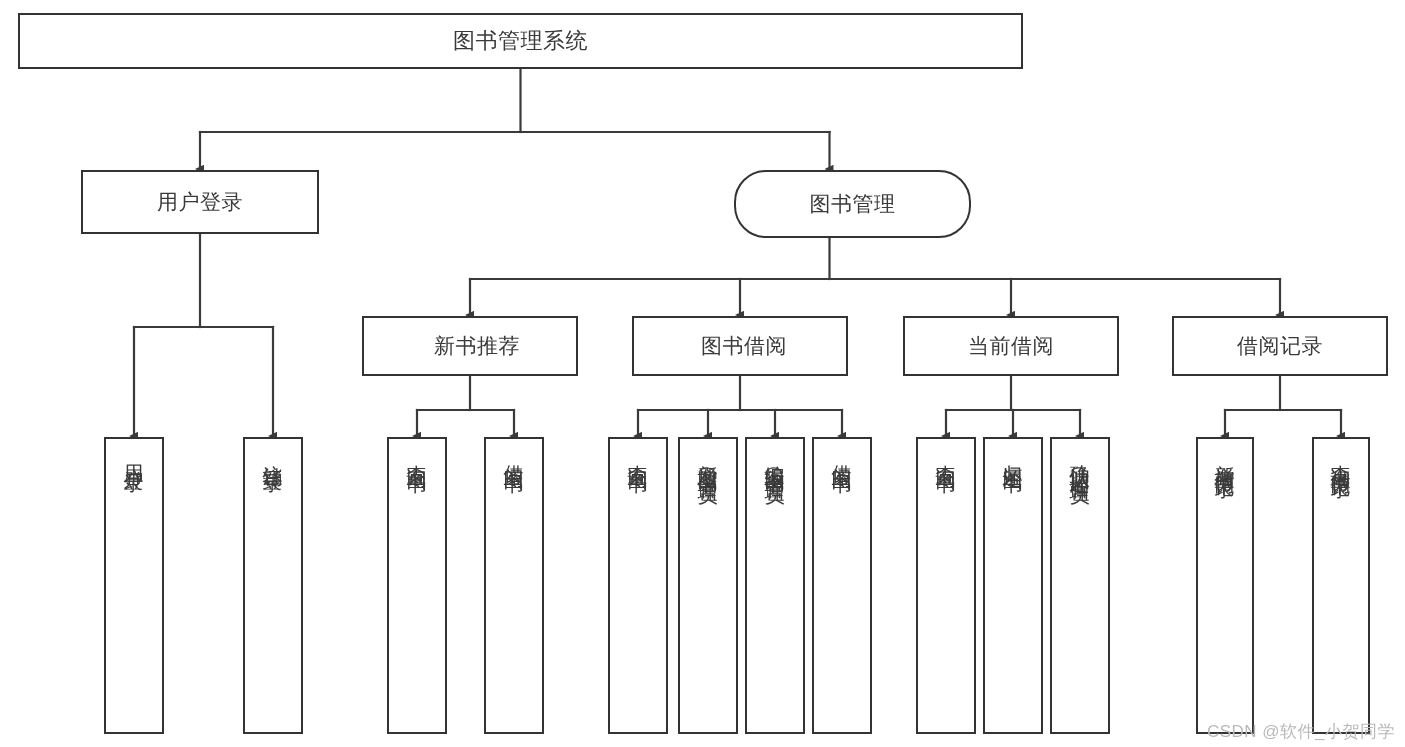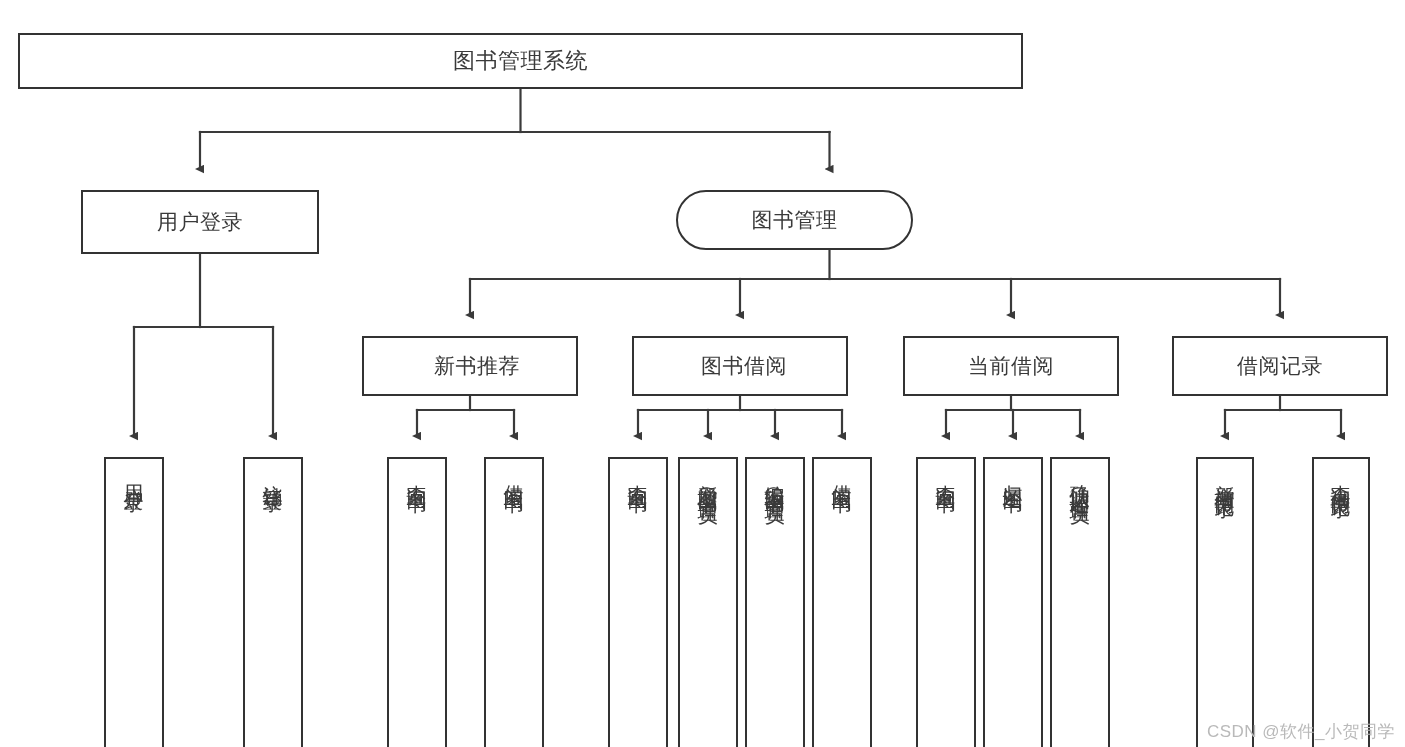--- a/index.html
+++ b/index.html
@@ -26,21 +26,20 @@
   }
   .node {
     position: absolute;
     box-sizing: border-box;
     background: #ffffff;
     border: 2px solid #333333;
     display: flex;
     align-items: center;
     justify-content: center;
     overflow: hidden;
-    margin-top: 20px;
   }
   .node-label {
     color: #3a3a3a;
     font-size: 21px;
     line-height: 1.05;
     letter-spacing: 0.5px;
     white-space: nowrap;
     text-align: center;
   }
   .node.vertical .node-label {
@@ -116,21 +115,21 @@
       </g>
   </svg>
 
   <div class="node root" style="left: 18px; top: 13px; width: 1005px; height: 56px;">
     <span class="node-label">图书管理系统</span>
   </div>
 
   <div class="node" style="left: 81px; top: 170px; width: 238px; height: 64px;">
     <span class="node-label">用户登录</span>
   </div>
-  <div class="node" style="left: 676px; top: 170px; width: 237px; height: 60px; border-radius: 32px;">
+  <div class="node" style="left: 734px; top: 170px; width: 237px; height: 68px; border-radius: 32px;">
     <span class="node-label">图书管理</span>
   </div>
 
   <div class="node" style="left: 362px; top: 316px; width: 216px; height: 60px; padding-left: 14px;">
     <span class="node-label">新书推荐</span>
   </div>
   <div class="node" style="left: 632px; top: 316px; width: 216px; height: 60px; padding-left: 8px;">
     <span class="node-label">图书借阅</span>
   </div>
   <div class="node" style="left: 903px; top: 316px; width: 216px; height: 60px;">

